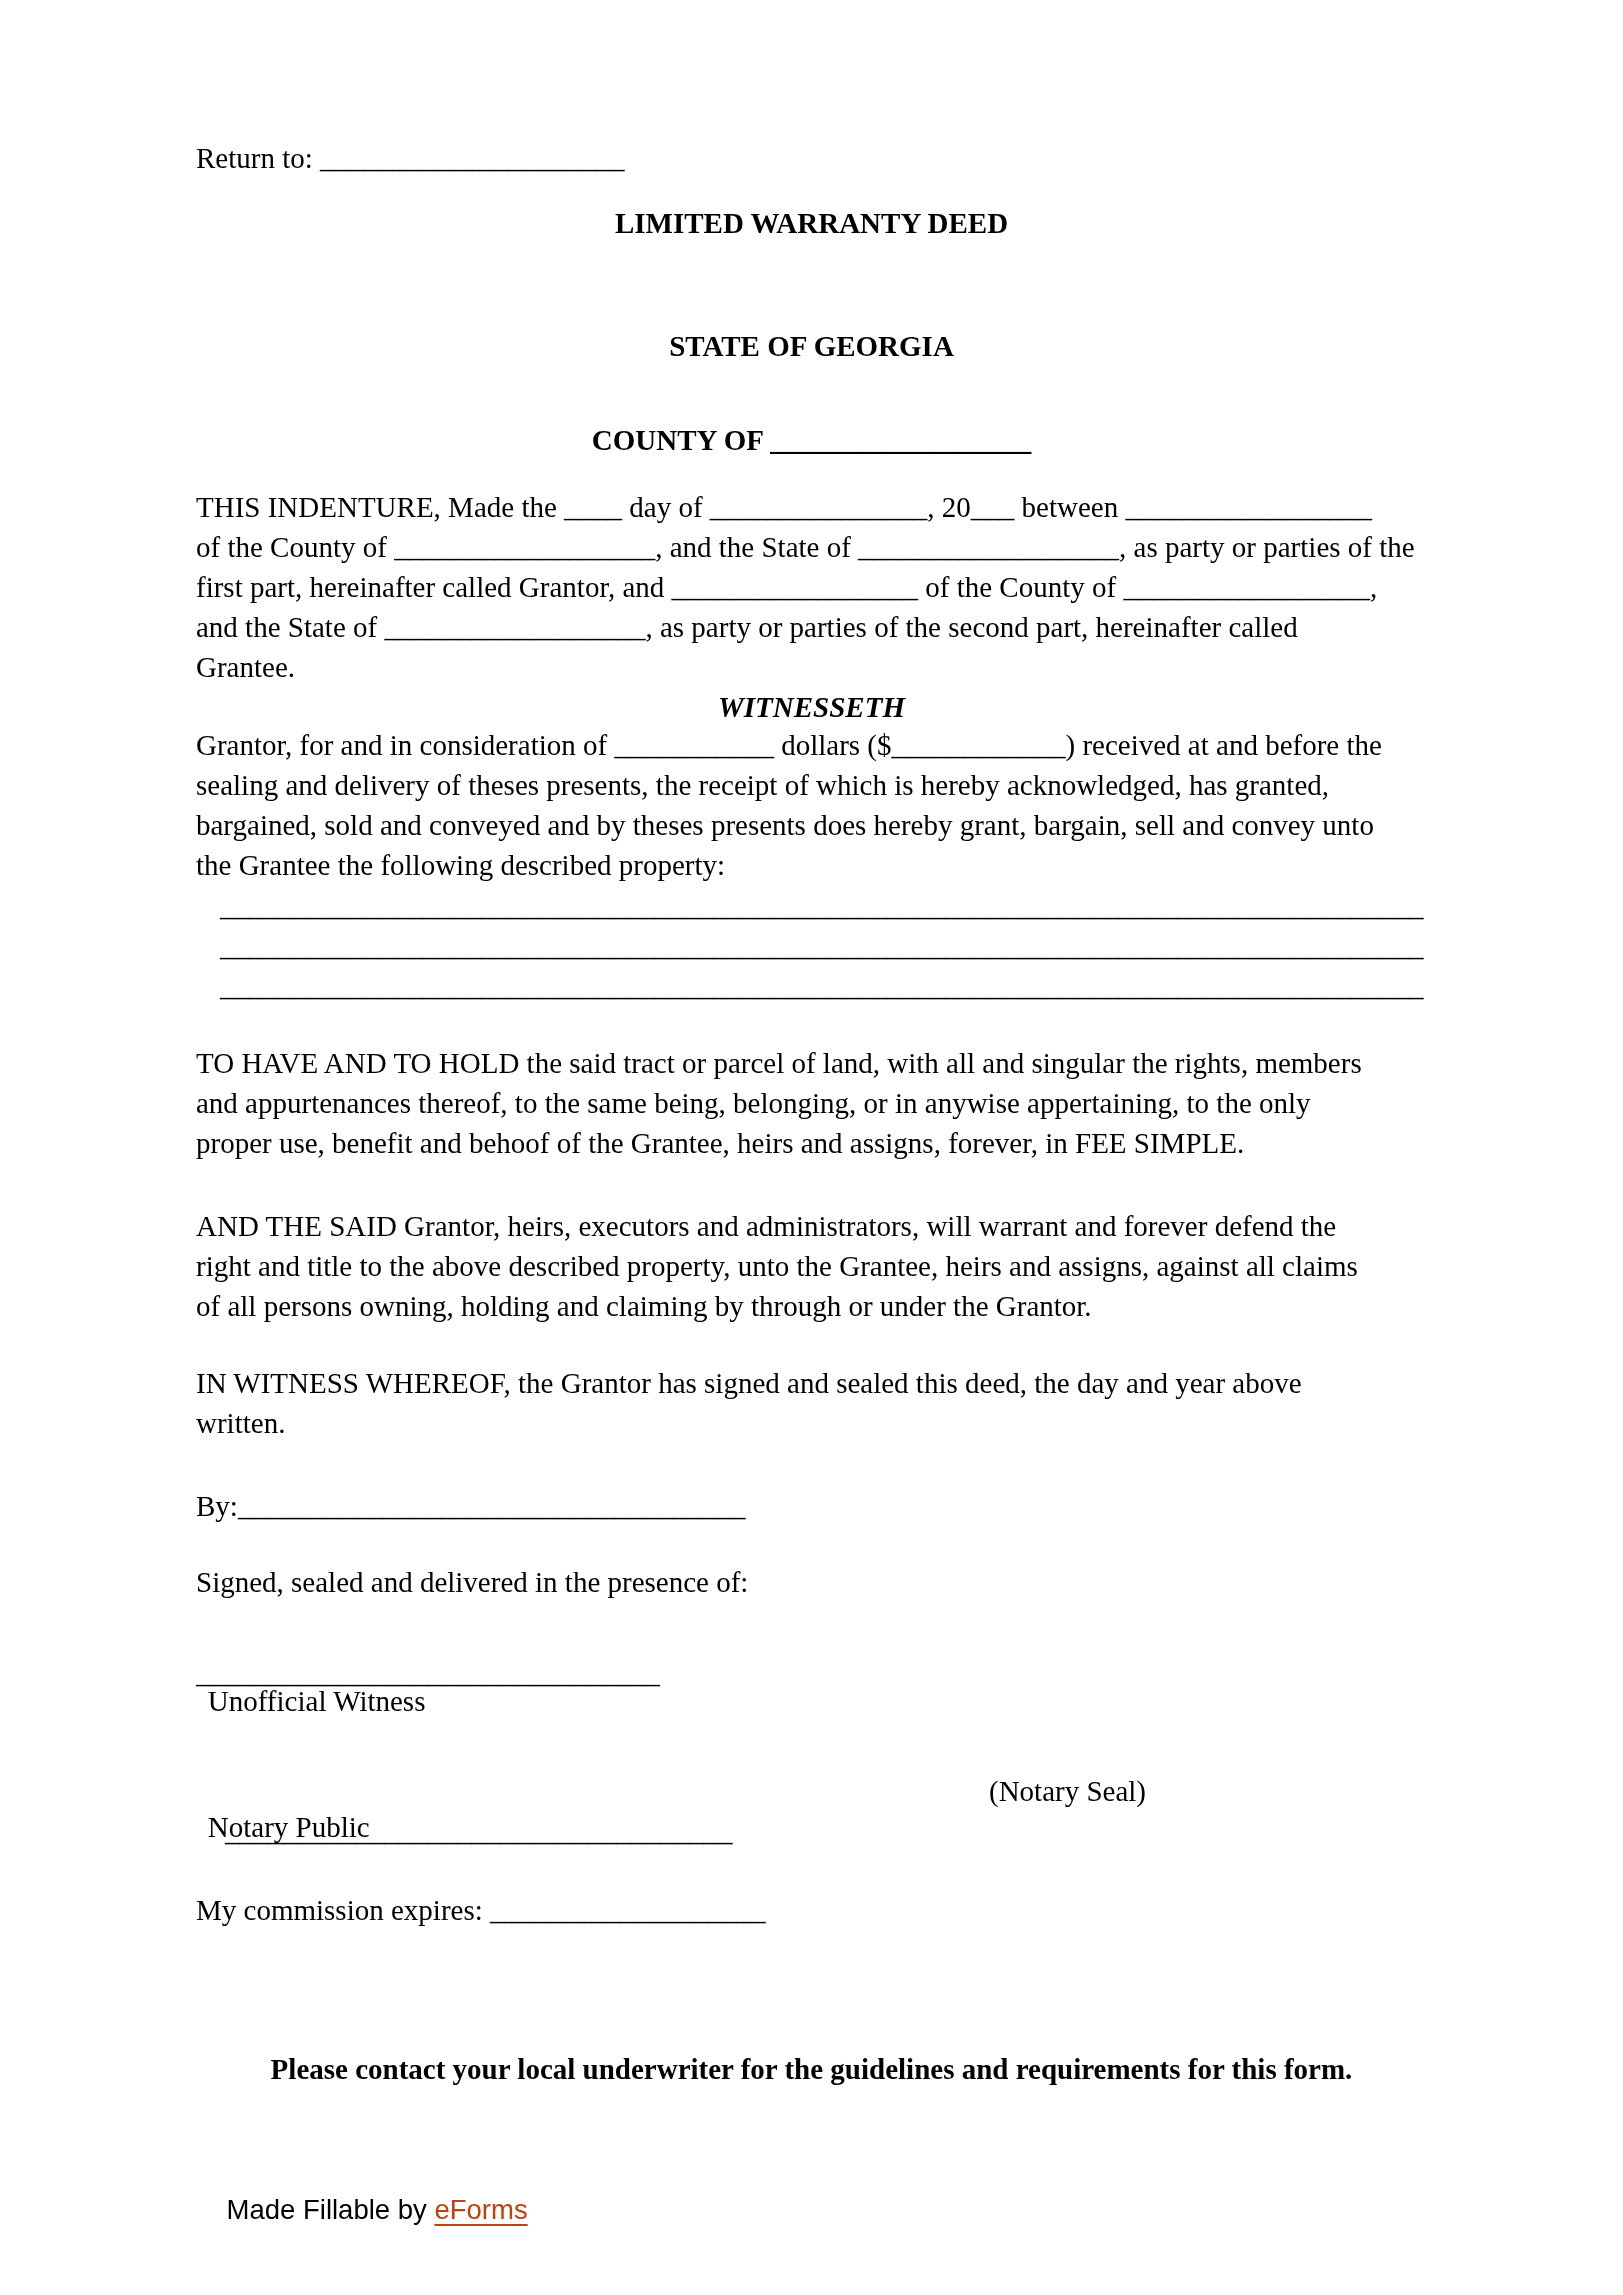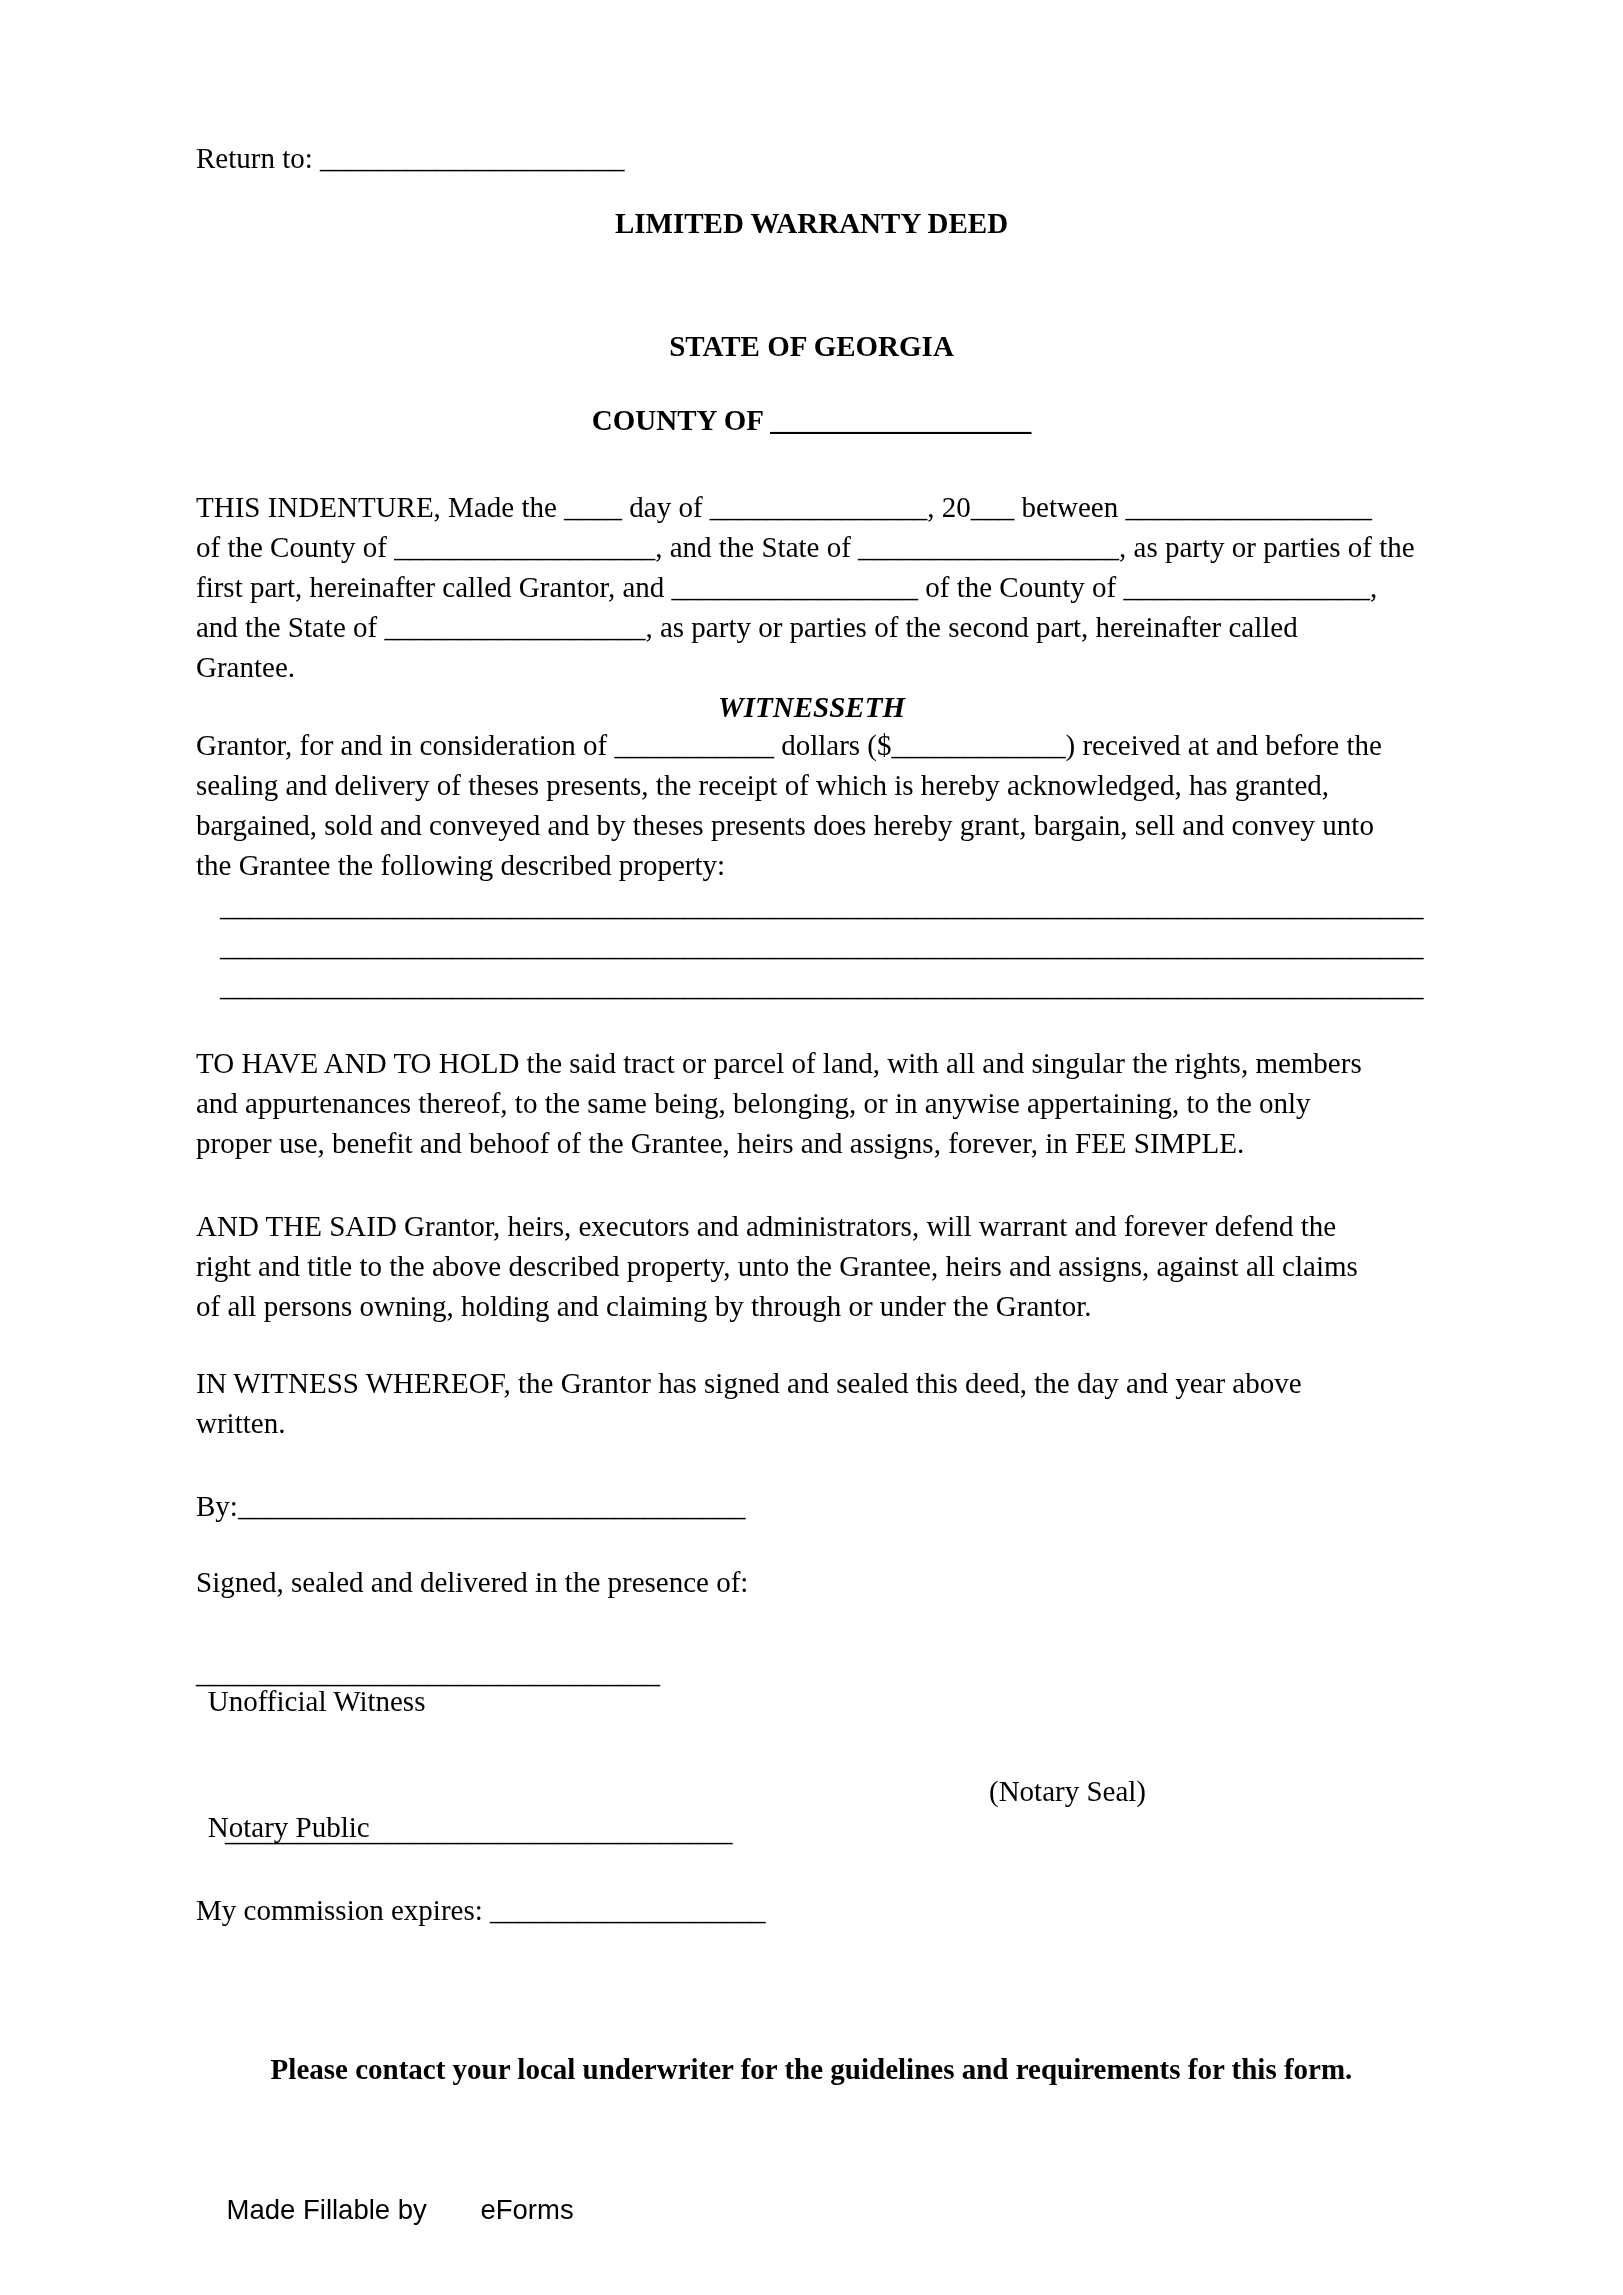--- a/index.html
+++ b/index.html
@@ -19,21 +19,21 @@
     width: 1231px;
     line-height: 40px;
     white-space: pre;
   }
   .bold { font-weight: bold; text-align: center; }
   .center { }
   .indent { padding-left: 11.8px; }
   .t-return    { top: 138px; }
   .t-title     { top: 203px; }
   .t-state     { top: 326px; }
-  .t-county    { top: 400px; }
+  .t-county    { top: 420px; }
   .t-indent    { top: 487px; }
   .t-witn      { top: 687px; font-style: italic; }
   .t-consid    { top: 725px; }
   .t-proplines { top: 886px; margin-left: 24px; }
   .t-tohave    { top: 1043px; }
   .t-andsaid   { top: 1206px; }
   .t-inwit     { top: 1363px; }
   .t-by        { top: 1486px; }
   .t-signed    { top: 1562px; }
   .t-witline   { top: 1653px; }
@@ -43,25 +43,25 @@
   .t-comm      { top: 1890px; }
   .t-note      { top: 2049px; }
   .t-footer    { top: 2150px; font-family: "Liberation Sans", "DejaVu Sans", sans-serif; font-size: 27.5px; }
   .seal {
     position: absolute;
     left: 793px;
     top: 0;
     white-space: pre;
   }
   .eforms-link {
-    color: #000000;
+    color: #c2410c;
+    text-decoration: underline;
     text-decoration-thickness: 2px;
     text-underline-offset: 4.6px;
     cursor: pointer;
-    margin-left: 46px;
   }
 </style>
 </head>
 <body>
 
 <div class="page">
 
   <div class="blk t-return">Return to: _____________________</div>
 
   <div class="blk t-title bold center">LIMITED WARRANTY DEED</div>

